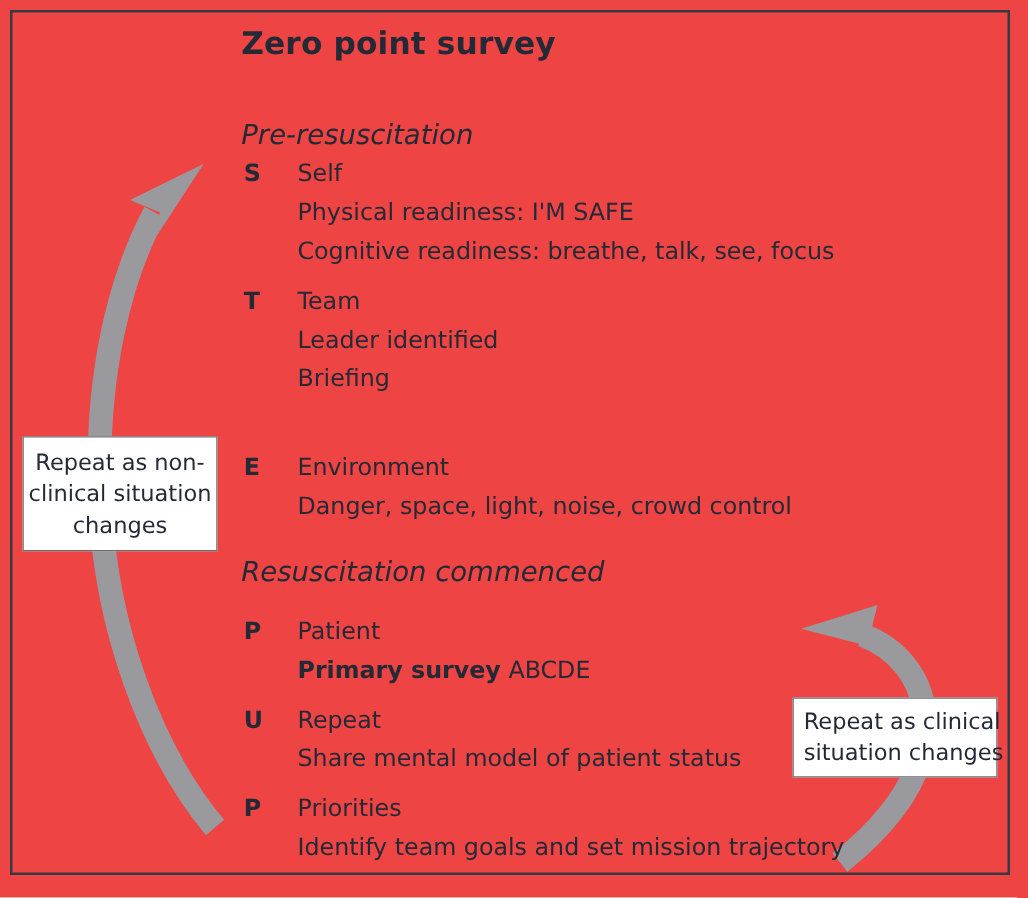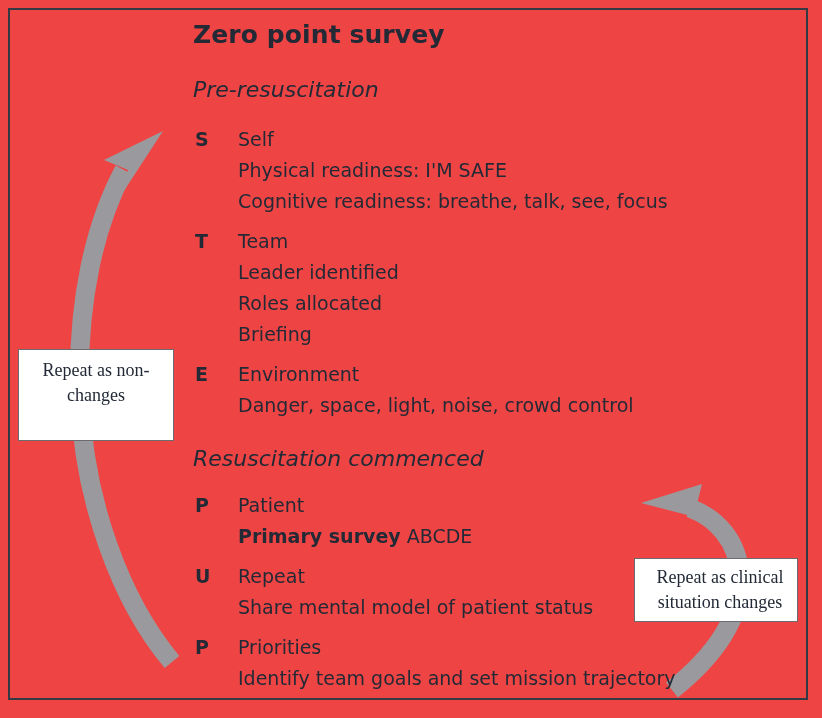--- a/index.html
+++ b/index.html
@@ -52,21 +52,21 @@
     color: #232a36;
     letter-spacing: .1px;
   }
   .phase {
     position: absolute;
     left: 0;
     font-size: 22px;
     font-style: italic;
     color: #232a36;
   }
-  .phase-pre  { top: 77px; }
+  .phase-pre  { top: 96px; }
   .phase-res  { top: 446px; font-style: italic; }
 
   .block {
     position: absolute;
     left: 0;
     width: 560px;
   }
   .block .letter {
     position: absolute;
     left: 2px;
@@ -126,21 +126,20 @@
     left: 634px;
     top: 558px;
     width: 164px;
     height: 64px;
     text-align: center;
     padding: 6px 0 0 8px;
   }
   .callout .cl {
     display: block;
     white-space: nowrap;
-    font-family: Liberation Serif, serif;
   }
 </style>
 </head>
 <body>
 
 <div id="canvas">
 
   <div id="frame"></div>
 
   <svg id="arrows" viewBox="0 0 822 718" xmlns="http://www.w3.org/2000/svg">
@@ -169,21 +168,20 @@
         <div class="line">Physical readiness: I'M SAFE</div>
         <div class="line">Cognitive readiness: breathe, talk, see, focus</div>
       </div>
     </div>
 
     <div class="block" id="blk-t">
       <span class="letter">T</span>
       <span class="head">Team</span>
       <div class="lines">
         <div class="line">Leader identified</div>
-        <div class="line">Roles allocated</div>
         <div class="line">Briefing</div>
       </div>
     </div>
 
     <div class="block" id="blk-e">
       <span class="letter">E</span>
       <span class="head">Environment</span>
       <div class="lines">
         <div class="line">Danger, space, light, noise, crowd control</div>
       </div>
@@ -212,20 +210,21 @@
       <span class="head">Priorities</span>
       <div class="lines">
         <div class="line">Identify team goals and set mission trajectory</div>
       </div>
     </div>
 
   </div>
 
   <div class="callout" id="callout-left">
     <span class="cl">Repeat as non-</span>
+    <span class="cl">clinical situation</span>
     <span class="cl">changes</span>
   </div>
 
   <div class="callout" id="callout-right">
     <span class="cl">Repeat as clinical</span>
     <span class="cl">situation changes</span>
   </div>
 
 </div>
 

